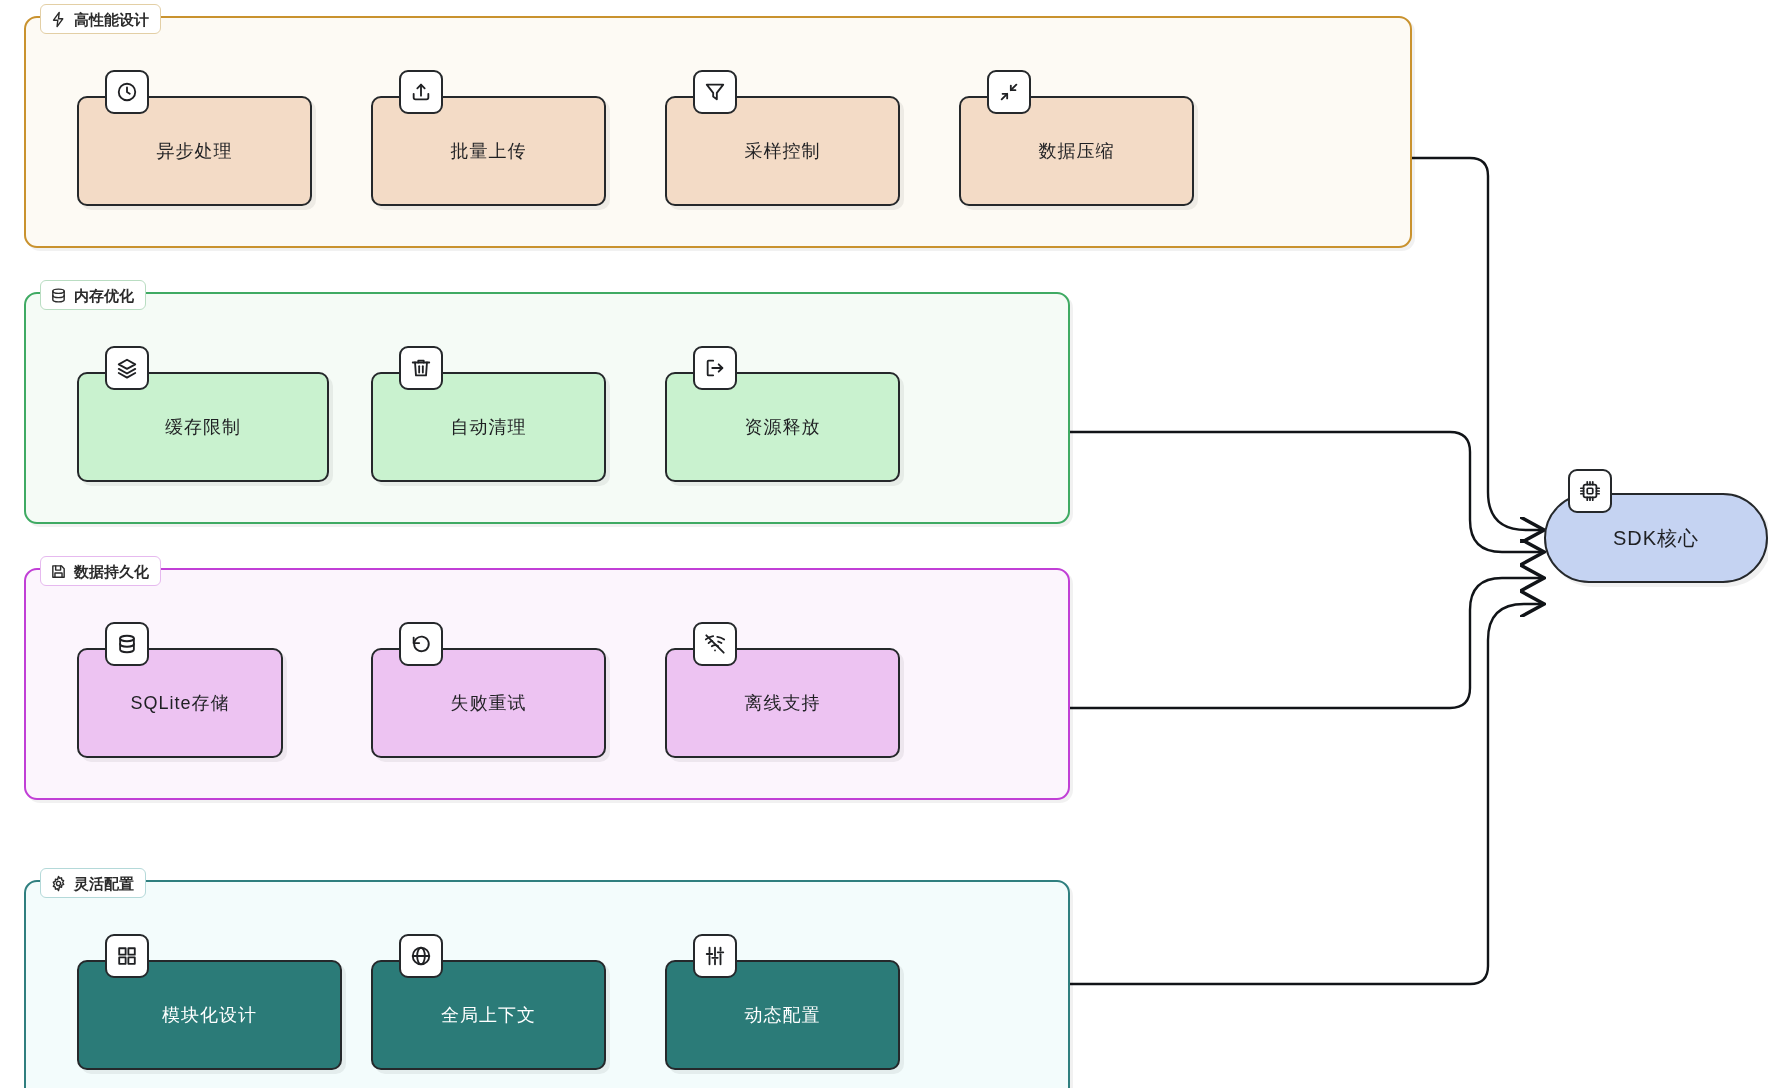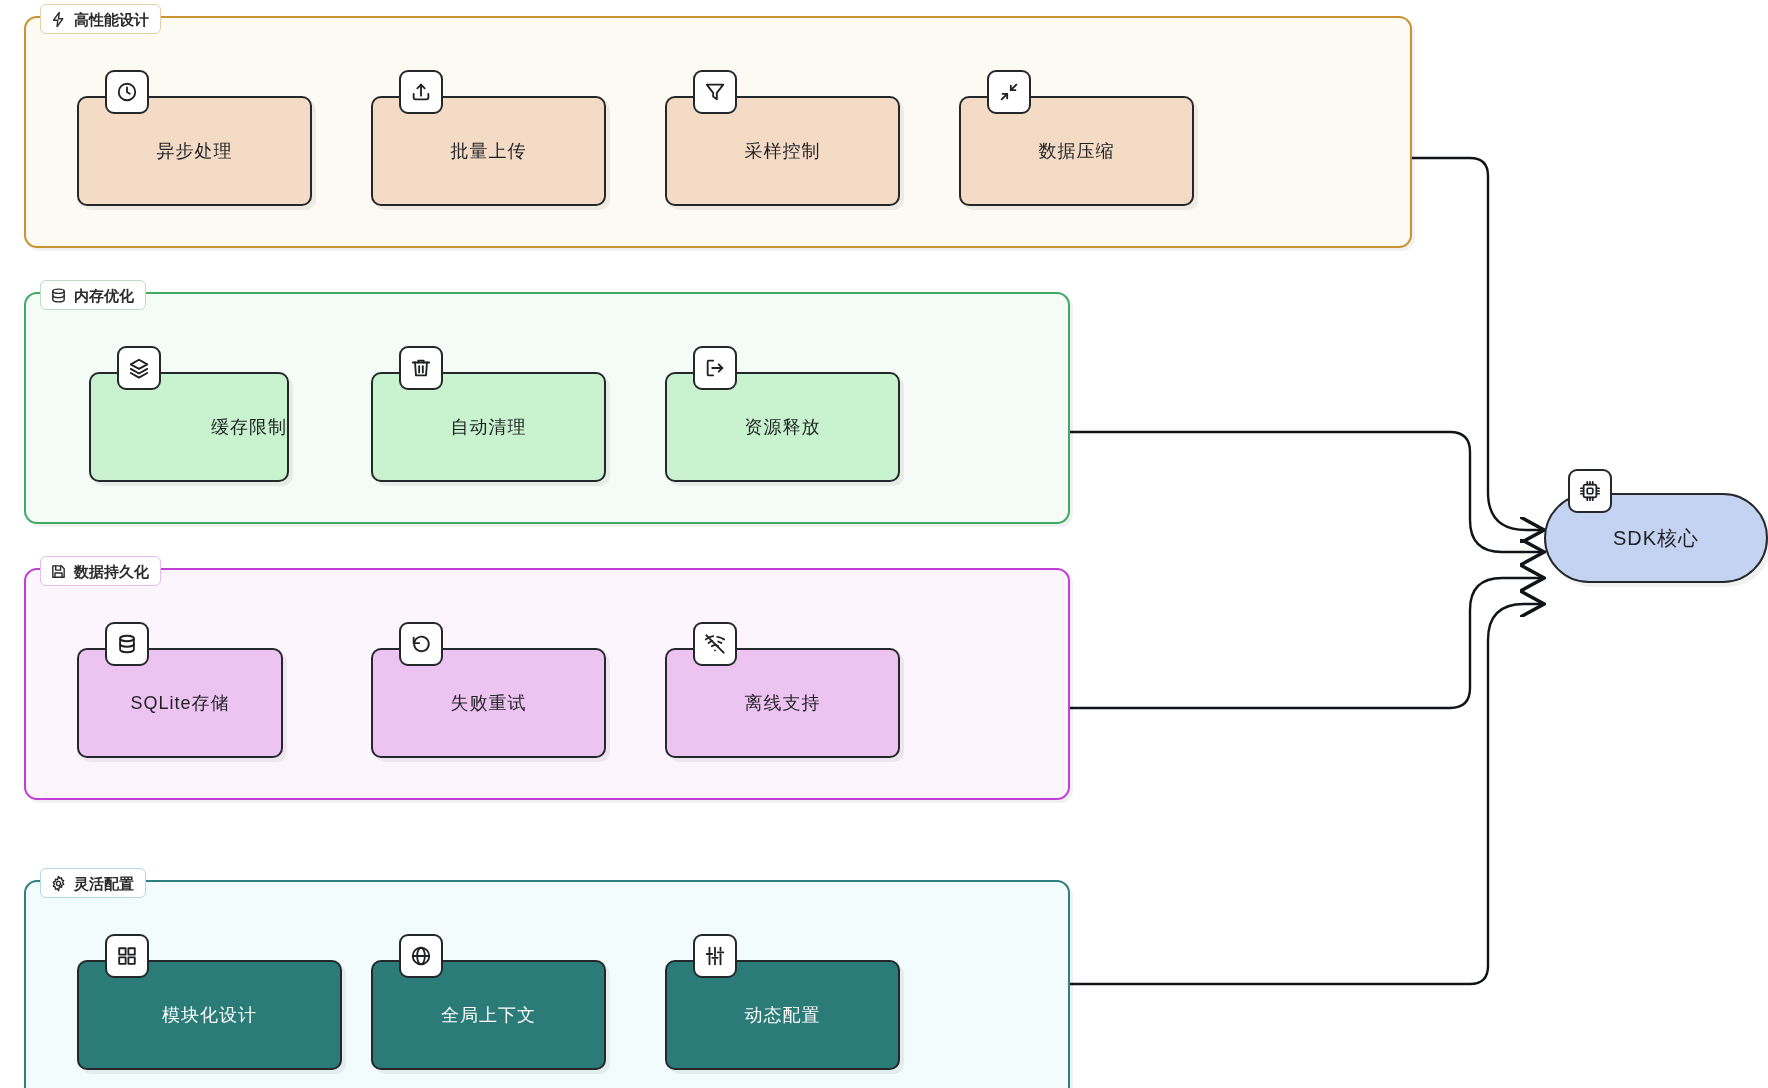--- a/index.html
+++ b/index.html
@@ -201,21 +201,21 @@
       <span>
         <svg width="17" height="17" viewBox="0 0 24 24" fill="none" stroke="#2b2b2b" stroke-width="2" stroke-linecap="round" stroke-linejoin="round">
           <ellipse cx="12" cy="6" rx="8" ry="3"></ellipse>
           <path d="M4 6 v12 c0 1.7 3.6 3 8 3 s8-1.3 8-3 V6"></path>
           <path d="M4 12 c0 1.7 3.6 3 8 3 s8-1.3 8-3"></path>
         </svg>
       </span>
       <span>内存优化</span>
     </div>
 
-    <div class="node n-mem" style="left:63px; top:78px; width:200px; height:110px;justify-content:flex-end;">
+    <div class="node n-mem" style="left:51px; top:78px; width:252px; height:110px;">
       <div class="node-badge">
         <svg width="22" height="22" viewBox="0 0 24 24" fill="none" stroke="#1f2023" stroke-width="2" stroke-linecap="round" stroke-linejoin="round">
           <path d="M12 3 L21 8 L12 13 L3 8 z"></path>
             <path d="M3 13 l9 5 9-5"></path>
             <path d="M3 17.5 l9 5 9-5"></path>
         </svg>
       </div>
       <span>缓存限制</span>
     </div>
 

